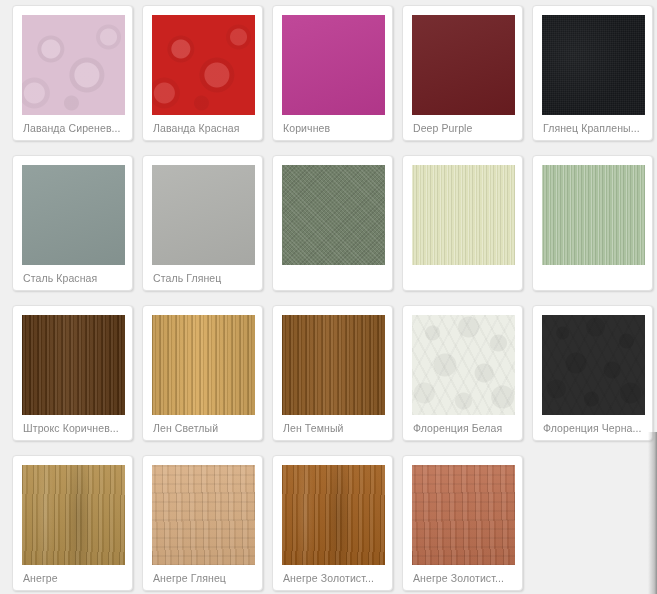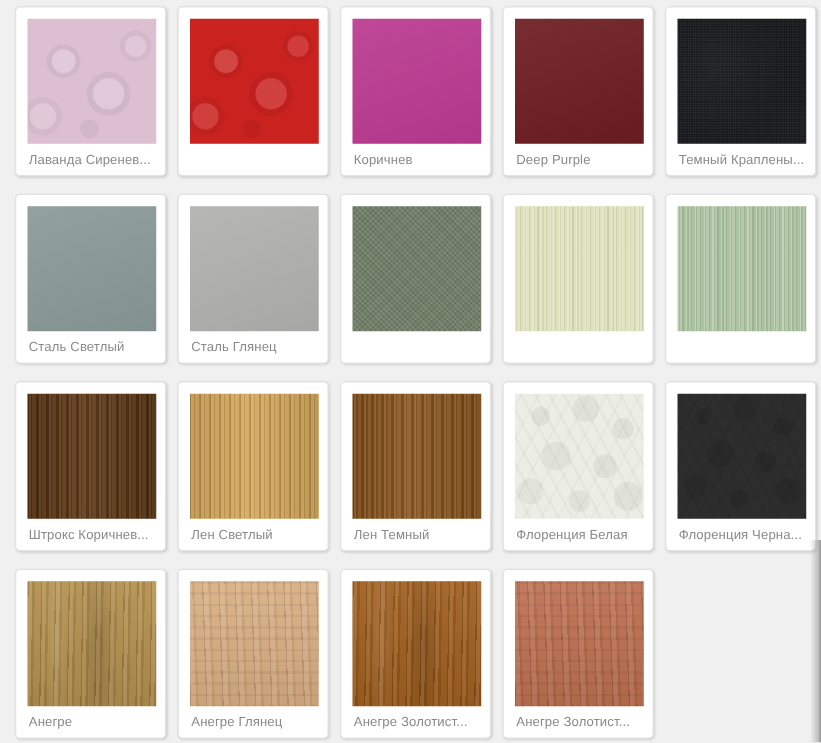--- a/index.html
+++ b/index.html
@@ -163,44 +163,45 @@
       <div class="card">
         <div class="swatch" style="background-color: rgb(220, 192, 210);">
           <div class="tex t-swirl"></div>
         </div>
         <div class="caption">Лаванда Сиренев...</div>
       </div>
       <div class="card">
         <div class="swatch" style="background-color: rgb(201, 34, 31);">
           <div class="tex t-swirl"></div>
         </div>
+        <div class="caption">Лаванда Красная</div>
       </div>
       <div class="card">
         <div class="swatch" style="background-color: rgb(187, 58, 145);">
           <div class="tex t-flat"></div>
         </div>
         <div class="caption">Коричнев</div>
       </div>
       <div class="card">
         <div class="swatch" style="background-color: rgb(108, 29, 33);">
           <div class="tex t-flat"></div>
         </div>
         <div class="caption">Deep Purple</div>
       </div>
       <div class="card">
         <div class="swatch" style="background-color: rgb(21, 23, 26);">
           <div class="tex t-noise"></div>
         </div>
-        <div class="caption">Темный Краплены...</div>
+        <div class="caption">Глянец Краплены...</div>
       </div>
       <div class="card">
         <div class="swatch" style="background-color: rgb(139, 154, 151);">
           <div class="tex t-flat"></div>
         </div>
-        <div class="caption">Сталь Светлый</div>
+        <div class="caption">Сталь Красная</div>
       </div>
       <div class="card">
         <div class="swatch" style="background-color: rgb(177, 178, 174);">
           <div class="tex t-flat"></div>
         </div>
         <div class="caption">Сталь Глянец</div>
       </div>
       <div class="card">
         <div class="swatch" style="background-color: rgb(113, 127, 105);">
           <div class="tex t-mesh"></div>

